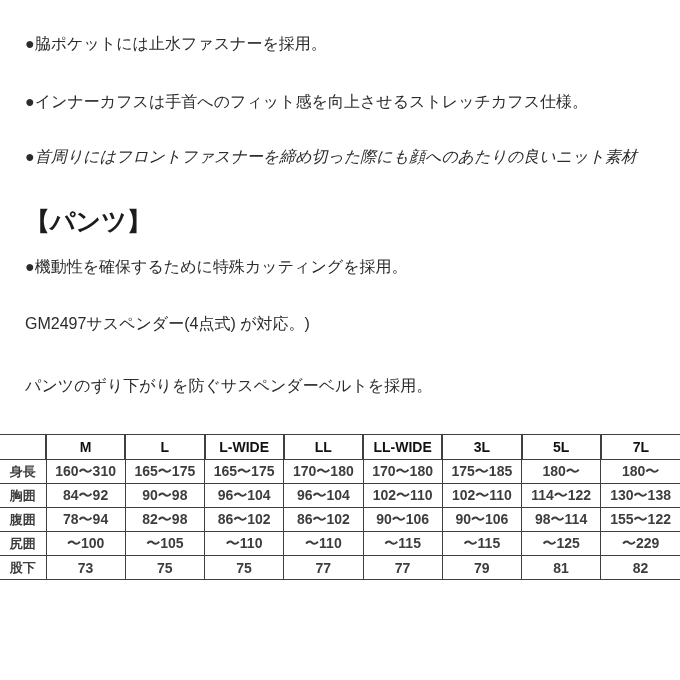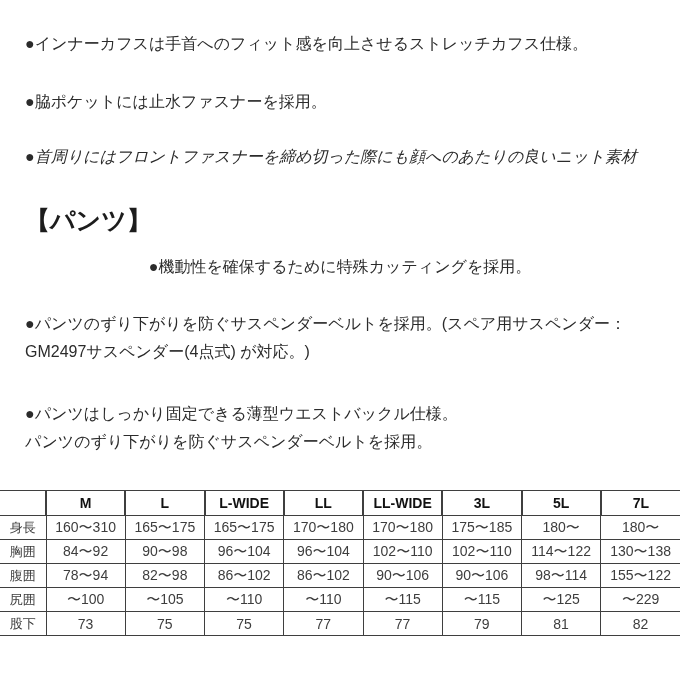--- a/index.html
+++ b/index.html
@@ -25,44 +25,43 @@
   }
   .para-1 { margin-top: 30px; }
   .para-2 { margin-top: 30px; }
   .para-3 { margin-top: 27px; font-style: italic; }
   .section-heading {
     margin: 32px 0 0 0;
     font-size: 25px;
     line-height: 36px;
     font-weight: 700;
     color: #1c1c1c;
-    font-family: Liberation Serif, serif;
   }
-  .para-4 { margin-top: 14px; text-align: center; }
+  .para-4 { margin-top: 14px; }
   .para-5 { margin-top: 29px; }
   .para-6 { margin-top: 34px; }
 
   .table-wrap {
     margin-top: 34px;
   }
   table.size-table {
     width: 680px;
     border-collapse: collapse;
     table-layout: fixed;
   }
   table.size-table col.label-col { width: 46px; }
   table.size-table th,
   table.size-table td {
     border: 1px solid #3f3f3f;
     height: 23px;
     padding: 0;
     text-align: center;
     vertical-align: middle;
     font-size: 14px;
-    font-weight: 400;
+    font-weight: 700;
     color: #3d3d3d;
     overflow: hidden;
     white-space: nowrap;
   }
   table.size-table thead th {
     font-weight: 700;
     color: #111111;
     border-left-width: 2px;
     border-right-width: 2px;
     height: 24px;
@@ -71,45 +70,43 @@
     font-size: 13px;
   }
   table.size-table tr > *:first-child { border-left: 0; }
   table.size-table tr > *:last-child  { border-right: 0; }
 </style>
 </head>
 <body>
 
 <div class="text-block">
 
+  <div class="para para-2">
+    <div>●脇ポケットには止水ファスナーを採用。</div>
+  </div>
+
   <div class="para para-1">
     <div>●インナーカフスは手首へのフィット感を向上させるストレッチカフス仕様。</div>
-  </div>
-
-  <div class="para para-2">
-    <div>●脇ポケットには止水ファスナーを採用。</div>
   </div>
 
   <div class="para para-3">
     <div>●首周りにはフロントファスナーを締め切った際にも顔へのあたりの良いニット素材</div>
   </div>
 
   <h2 class="section-heading">【パンツ】</h2>
 
   <div class="para para-4">
     <div>●機動性を確保するために特殊カッティングを採用。</div>
   </div>
 
   <div class="para para-5">
-    <div>●パンツのずり下がりを防ぐサスペンダーベルトを採用。(スペア用サスペンダー：</div>
     <div>GM2497サスペンダー(4点式) が対応。)</div>
   </div>
 
   <div class="para para-6">
-    <div>●パンツはしっかり固定できる薄型ウエストバックル仕様。</div>
     <div>パンツのずり下がりを防ぐサスペンダーベルトを採用。</div>
   </div>
 
 </div>
 
 <div class="table-wrap">
   <table class="size-table" id="size-table">
     <colgroup>
       <col class="label-col">
     </colgroup>

